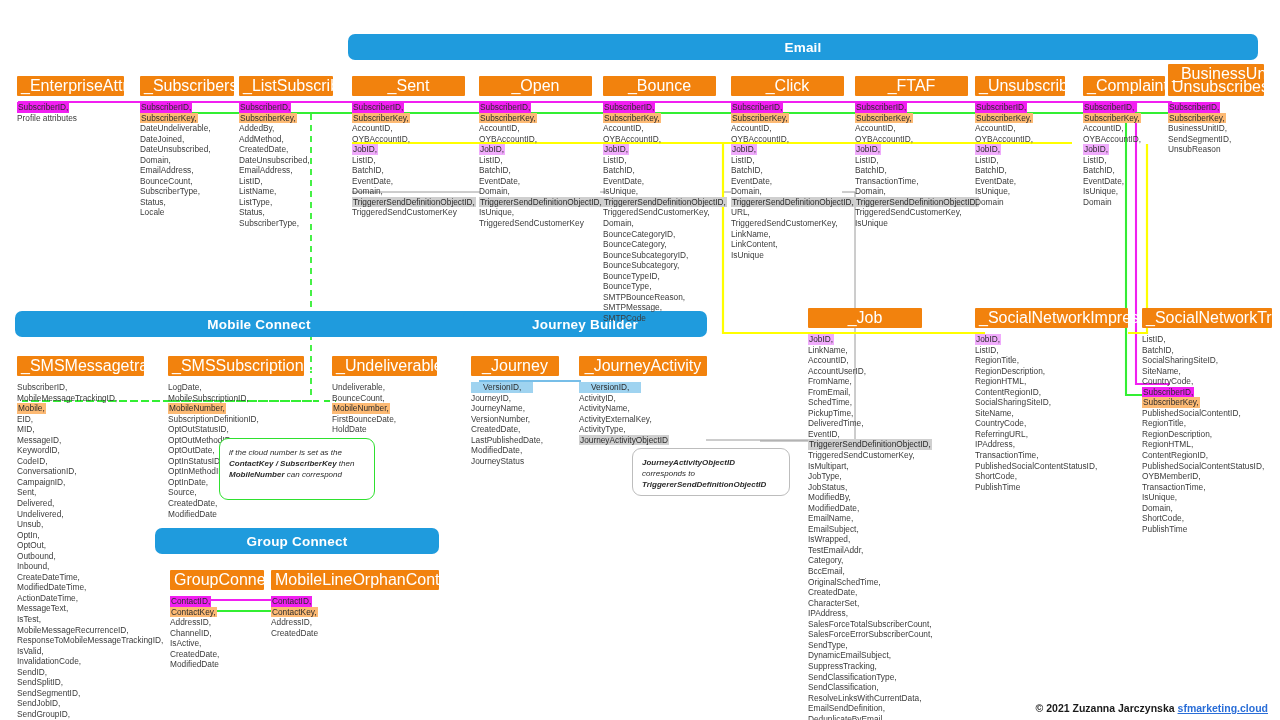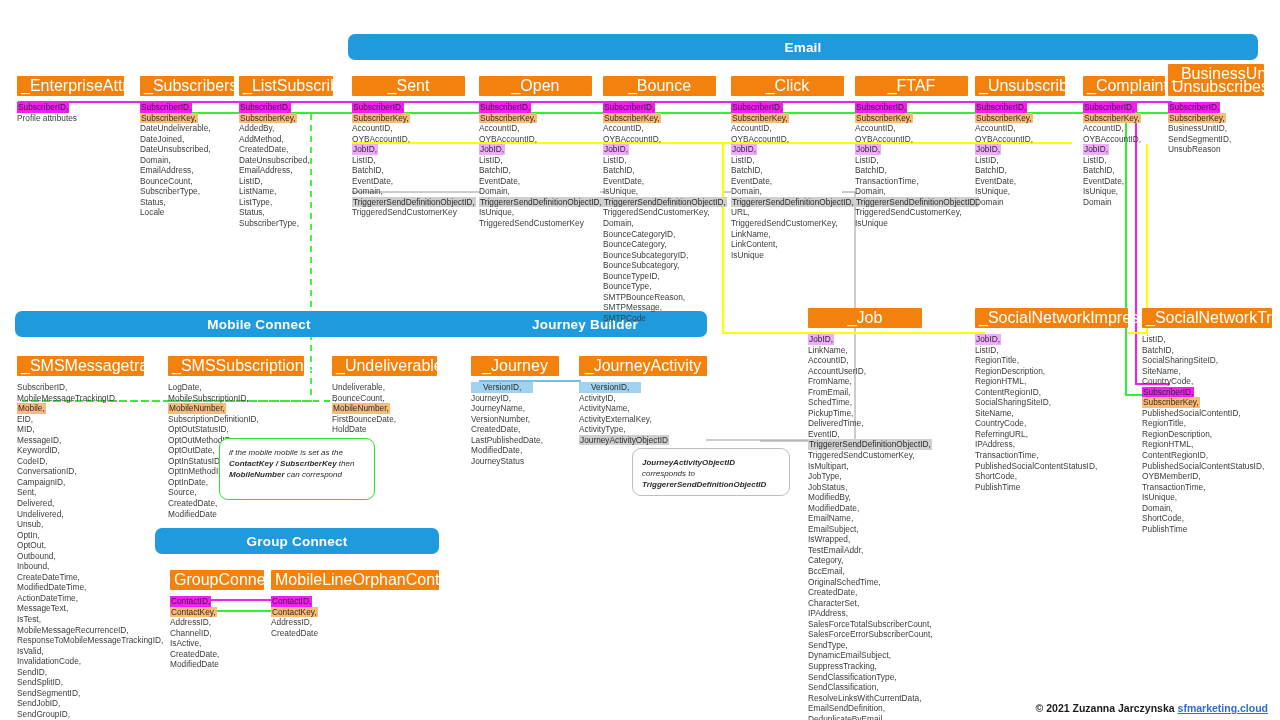--- a/index.html
+++ b/index.html
@@ -1014,21 +1014,21 @@
         <div class="f">
           <span class="f plain">ShortCode,</span>
         </div>
         <div class="f">
           <span class="f plain">PublishTime</span>
         </div>
       </div>
   </div>
 
   <div class="note green" style="left:219px;top:438px;width:156px;height:62px;">
-    <span><span>if the mobile mobile is set as the </span><b>ContactKey / SubscriberKey</b><span> then </span><b>MobileNumber</b><span> can correspond</span></span>
+    <span><span>if the cloud number is set as the </span><b>ContactKey / SubscriberKey</b><span> then </span><b>MobileNumber</b><span> can correspond</span></span>
   </div>
 
   <div class="note gray" style="left:632px;top:448px;width:158px;height:48px;">
     <span><b>JourneyActivityObjectID</b><span> corresponds to </span><b>TriggererSendDefinitionObjectID</b></span>
   </div>
 
   <div class="footer">
     <span>© 2021 Zuzanna Jarczynska</span>
     <a href="#">sfmarketing.cloud</a>
   </div>

